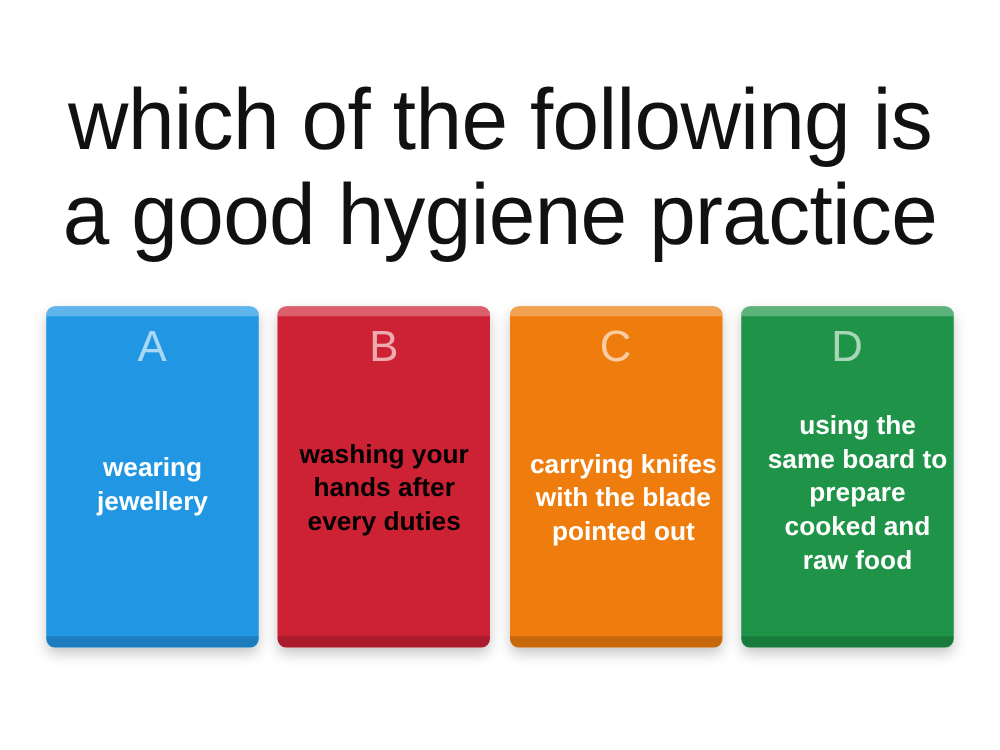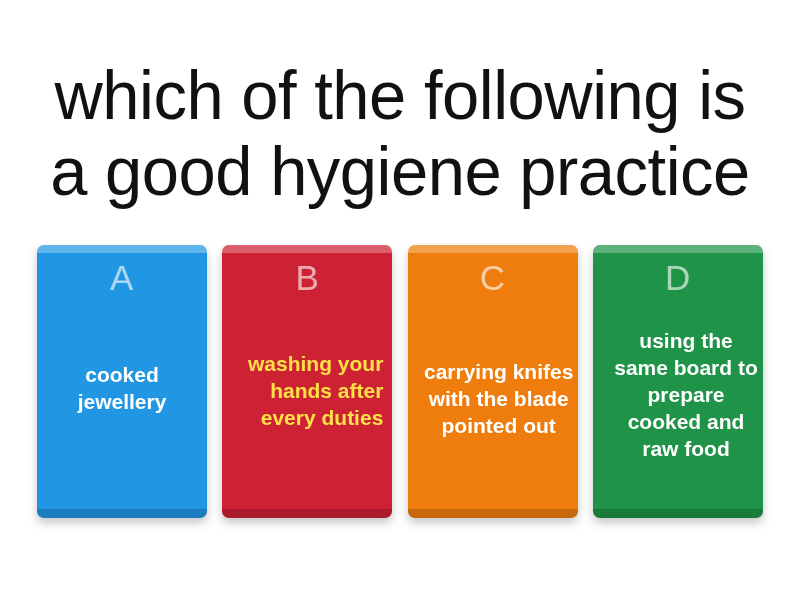--- a/index.html
+++ b/index.html
@@ -132,28 +132,28 @@
 <div class="stage">
 
   <div class="question" style="color: rgb(17, 17, 17);">which of the following is
 a good hygiene practice</div>
 
   <div class="answers">
 
     <div class="card" data-idx="0" style="background: rgb(33, 151, 228);">
       <div class="card-letter" style="color: rgba(255, 255, 255, 0.62);">A</div>
       <div class="card-body">
-        <div class="card-text" style="color: rgb(255, 255, 255);">cooked jewellery</div>
+        <div class="card-text" style="color: rgb(255, 255, 255);">wearing jewellery</div>
       </div>
     </div>
 
     <div class="card" data-idx="1" style="background: rgb(205, 34, 52);">
       <div class="card-letter" style="color: rgba(255, 255, 255, 0.62);">B</div>
       <div class="card-body">
-        <div class="card-text" style="color: #fde047; text-align: right;">washing your hands after every duties</div>
+        <div class="card-text" style="color: #000000;">washing your hands after every duties</div>
       </div>
     </div>
 
     <div class="card" data-idx="2" style="background: rgb(238, 125, 14);">
       <div class="card-letter" style="color: rgba(255, 255, 255, 0.62);">C</div>
       <div class="card-body">
         <div class="card-text" style="color: rgb(255, 255, 255);">carrying knifes with the blade pointed out</div>
       </div>
     </div>
 

